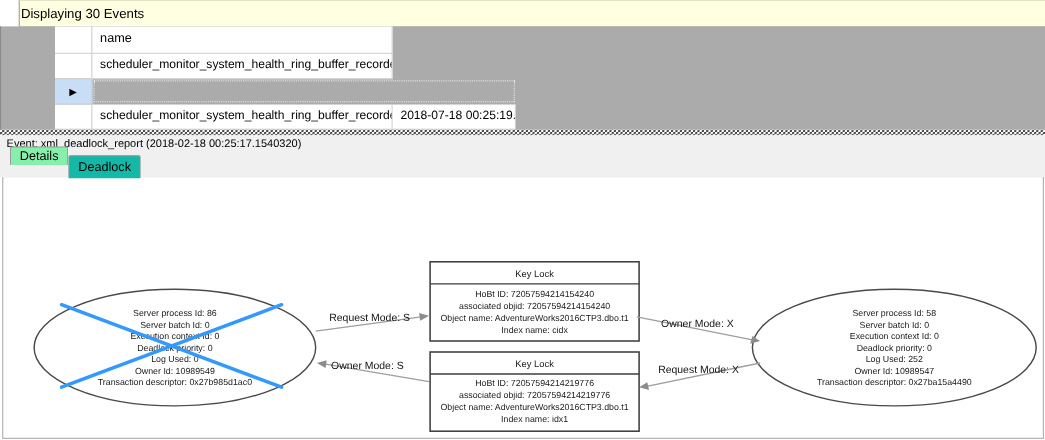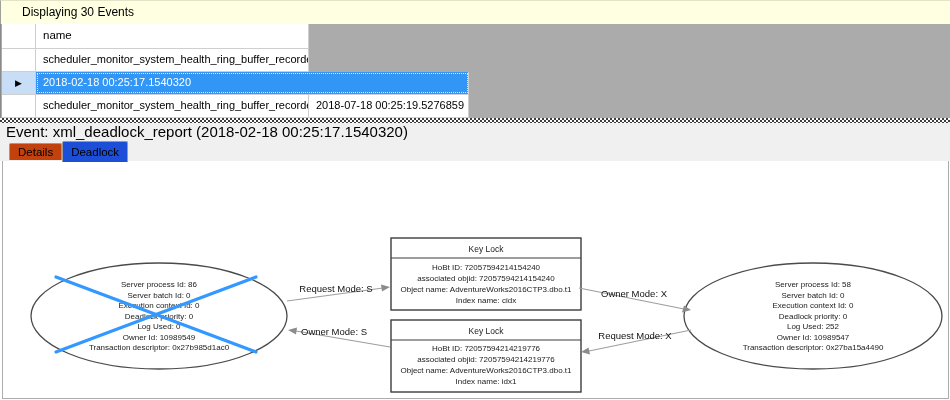--- a/index.html
+++ b/index.html
@@ -3,32 +3,32 @@
 <meta charset="utf-8">
 <style>
   html,body{margin:0;padding:0;}
   body{
     width:950px;height:400px;position:relative;overflow:hidden;
     font-family:"Liberation Sans","DejaVu Sans",sans-serif;
     background:#ffffff;color:#000;
   }
   
   .info-bar{
-    position:absolute;top:0;left:0;right:0;height:23px;
+    position:absolute;top:0;left:17px;right:0;height:23px;
     background:#FFFFE1;border-top:1px solid #e3e3c8;border-left:1px solid #a0a09a;
     border-bottom:1px solid #b9b9aa;
-    line-height:23px;padding-left:21px;font-size:12px;
+    line-height:23px;padding-left:1px;font-size:12px;
   }
   
   .grid-zone{
     position:absolute;top:24px;left:0;right:0;height:94px;
     background:#ABABAB;border-left:1px solid #8a8a8a;
   }
   .grid-table{position:absolute;left:1px;top:0;width:467px;height:94px;display:flex;flex-direction:column;}
-  .g-row{display:flex;height:23px;box-sizing:border-box;}
+  .g-row{display:flex;height:23px;box-sizing:border-box;margin-left:48px;}
   .g-row.header{height:25px;}
   .cell{
     box-sizing:border-box;background:#fff;
     border-right:1px solid #cfcfcf;border-bottom:1px solid #cfcfcf;
     font-size:11px;line-height:21px;white-space:nowrap;overflow:hidden;
     padding-left:7px;
   }
   .header .cell{font-size:11.5px;line-height:23px;}
   .c-sel{width:34px;padding:0;text-align:center;}
   .c-name{width:273px;}
@@ -46,34 +46,34 @@
     position:absolute;top:118px;left:0;right:0;height:5px;background:#fcfcfc;
     background-image:
       linear-gradient(45deg,#3c3c3c 25%,transparent 25%,transparent 75%,#3c3c3c 75%),
       linear-gradient(45deg,#3c3c3c 25%,transparent 25%,transparent 75%,#3c3c3c 75%);
     background-position:0 0,2px 2px;background-size:4px 4px;
     cursor:row-resize;
   }
   
   .event-bar{
     position:absolute;top:123px;left:0;right:0;height:17px;background:#F0F0F0;
-    font-size:15px;line-height:17px;padding-left:6px;
+    font-size:10px;line-height:17px;padding-left:6px;
   }
   .tab-strip{
     position:absolute;top:140px;left:0;right:0;height:21px;background:#F0F0F0;
     display:flex;align-items:flex-end;padding-left:9px;z-index:2;
   }
   .tab{
     box-sizing:border-box;border:1px solid #9b9b9b;border-bottom:none;
-    border-radius:2px 2px 0 0;background:#c2410c;
+    border-radius:2px 2px 0 0;background:#86efac;
     height:17px;line-height:16px;padding:0 8px;font-size:11.5px;
-    margin-bottom:1px;cursor:default;
+    margin-bottom:11px;cursor:default;
   }
   .tab.active{
-    background:#1d4ed8;height:21px;line-height:20px;margin-bottom:-1px;
+    background:#14b8a6;height:21px;line-height:20px;margin-bottom:-1px;
     position:relative;z-index:3;
   }
   
   .panel{
     position:absolute;top:160px;left:2px;right:1px;bottom:1px;
     border:1px solid #ACACAC;background:#fff;z-index:1;
   }
   svg text{font-family:"Liberation Sans","DejaVu Sans",sans-serif;fill:#1a1a1a;}
   .node-ellipse{fill:#fff;stroke:#4a4a4a;stroke-width:1.3;}
   .node-rect{fill:#fff;stroke:#3d3d3d;stroke-width:1.4;}
@@ -99,21 +99,20 @@
       <div class="cell c-name">name</div>
     </div>
     <div class="g-row">
       <div class="cell c-sel"></div>
       <div class="cell c-name">scheduler_monitor_system_health_ring_buffer_recorded</div>
     </div>
     <div class="g-row selected">
       <div class="cell c-sel">
         <span class="sel-arrow">▶</span>
       </div>
-      <div class="cell c-ts">2018-02-18 00:25:17.1540320</div>
     </div>
     <div class="g-row">
       <div class="cell c-sel"></div>
       <div class="cell c-name">scheduler_monitor_system_health_ring_buffer_recorded</div>
       <div class="cell c-ts">2018-07-18 00:25:19.5276859</div>
     </div>
   </div>
 </div>
 
 <div class="splitter"></div>

